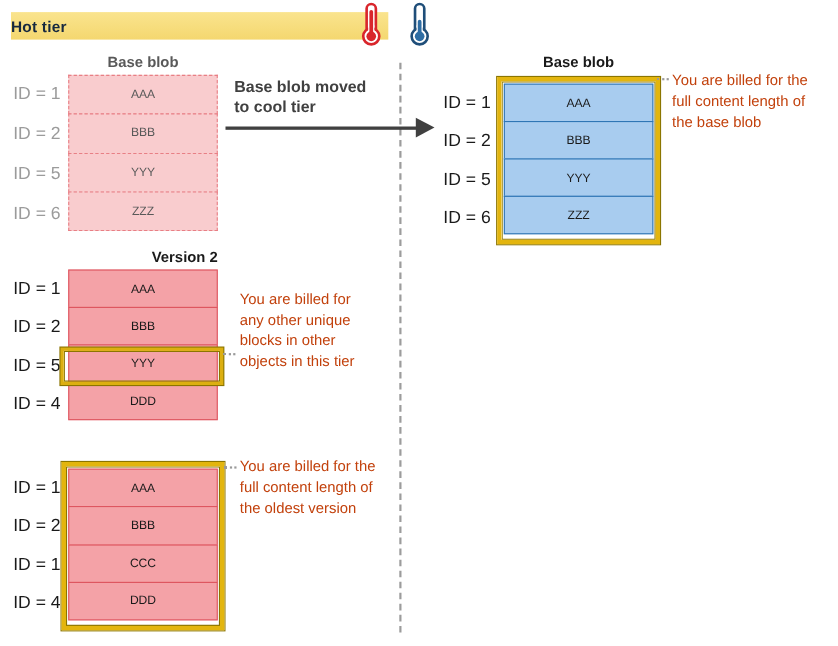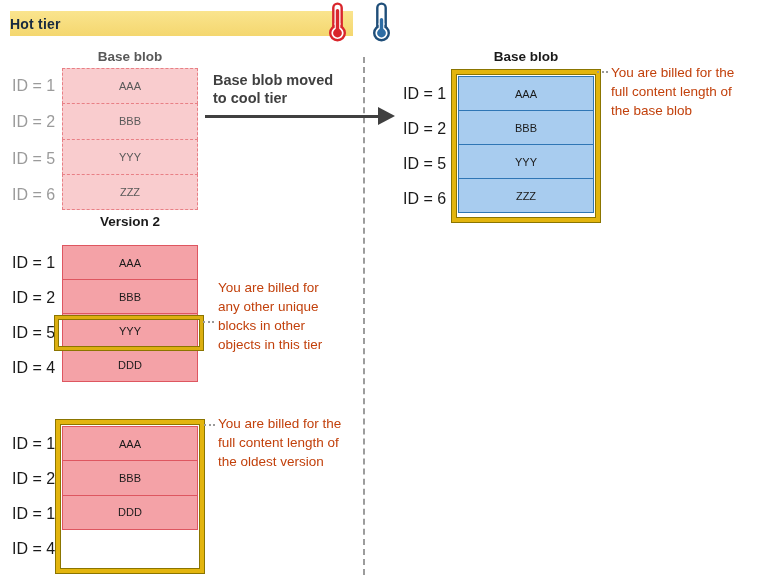--- a/index.html
+++ b/index.html
@@ -131,53 +131,54 @@
       <div class="cell">ZZZ</div>
     </div>
   </div>
 
   <div class="move-note">Base blob moved
 to cool tier</div>
   <div class="arrow-line"></div>
   <div class="arrow-head"></div>
 
   <div class="s-v2">
-    <div class="tbl-title abs" style="left:62px; top:214px; width:136px;">Version 2</div>
+    <div class="tbl-title abs" style="left:62px; top:226px; width:136px;text-align:right;">Version 2</div>
     <div class="ids" style="left:12px; top:245px;">
       <div>ID = 1</div>
       <div>ID = 2</div>
       <div>ID = 5</div>
       <div>ID = 4</div>
     </div>
     <div class="tbl hot" style="left:62px; top:245px;">
       <div class="cell">AAA</div>
       <div class="cell">BBB</div>
       <div class="cell">YYY</div>
       <div class="cell">DDD</div>
     </div>
     <div class="gold-overlay" style="left:55px; top:316px; width:148px; height:34px;"></div>
     <div class="dots" style="left:203px; top:321px;"></div>
-    <div class="note" style="left:218px; top:262px; width:140px;margin-top:16px;">You are billed for
+    <div class="note" style="left:218px; top:262px; width:140px;">You are billed for
 any other unique
 blocks in other
 objects in this tier</div>
   </div>
 
   <div class="s-v1">
     <div class="tbl-title abs" style="left:56px; top:402px; width:148px;margin-top:27px;">Version 1</div>
     <div class="ids" style="left:12px; top:426px;">
       <div>ID = 1</div>
       <div>ID = 2</div>
       <div>ID = 1</div>
       <div>ID = 4</div>
     </div>
     <div class="gold-frame" style="left:56px; top:420px; width:148px; height:153px;">
       <div class="tbl hot">
         <div class="cell">AAA</div>
         <div class="cell">BBB</div>
+        <div class="cell">CCC</div>
         <div class="cell">DDD</div>
       </div>
     </div>
     <div class="dots" style="left:204px; top:424px;"></div>
     <div class="note" style="left:218px; top:414px; width:145px;">You are billed for the
 full content length of
 the oldest version</div>
   </div>
 
   <div class="s-cool">

